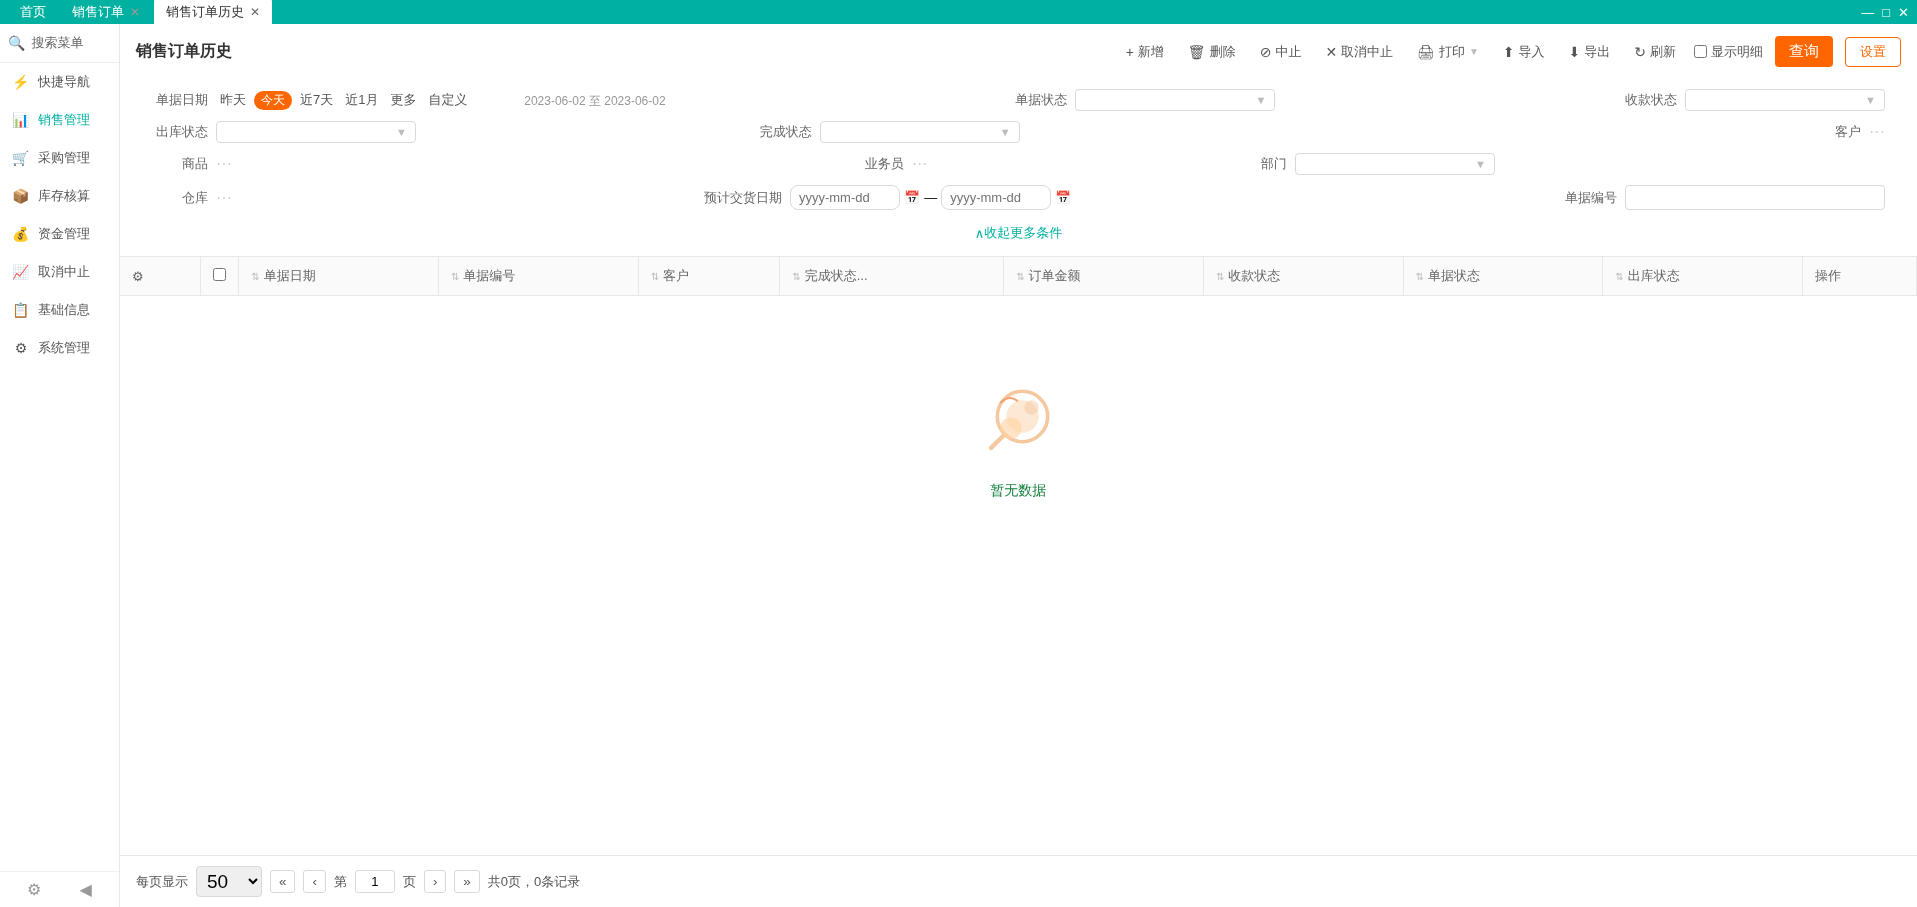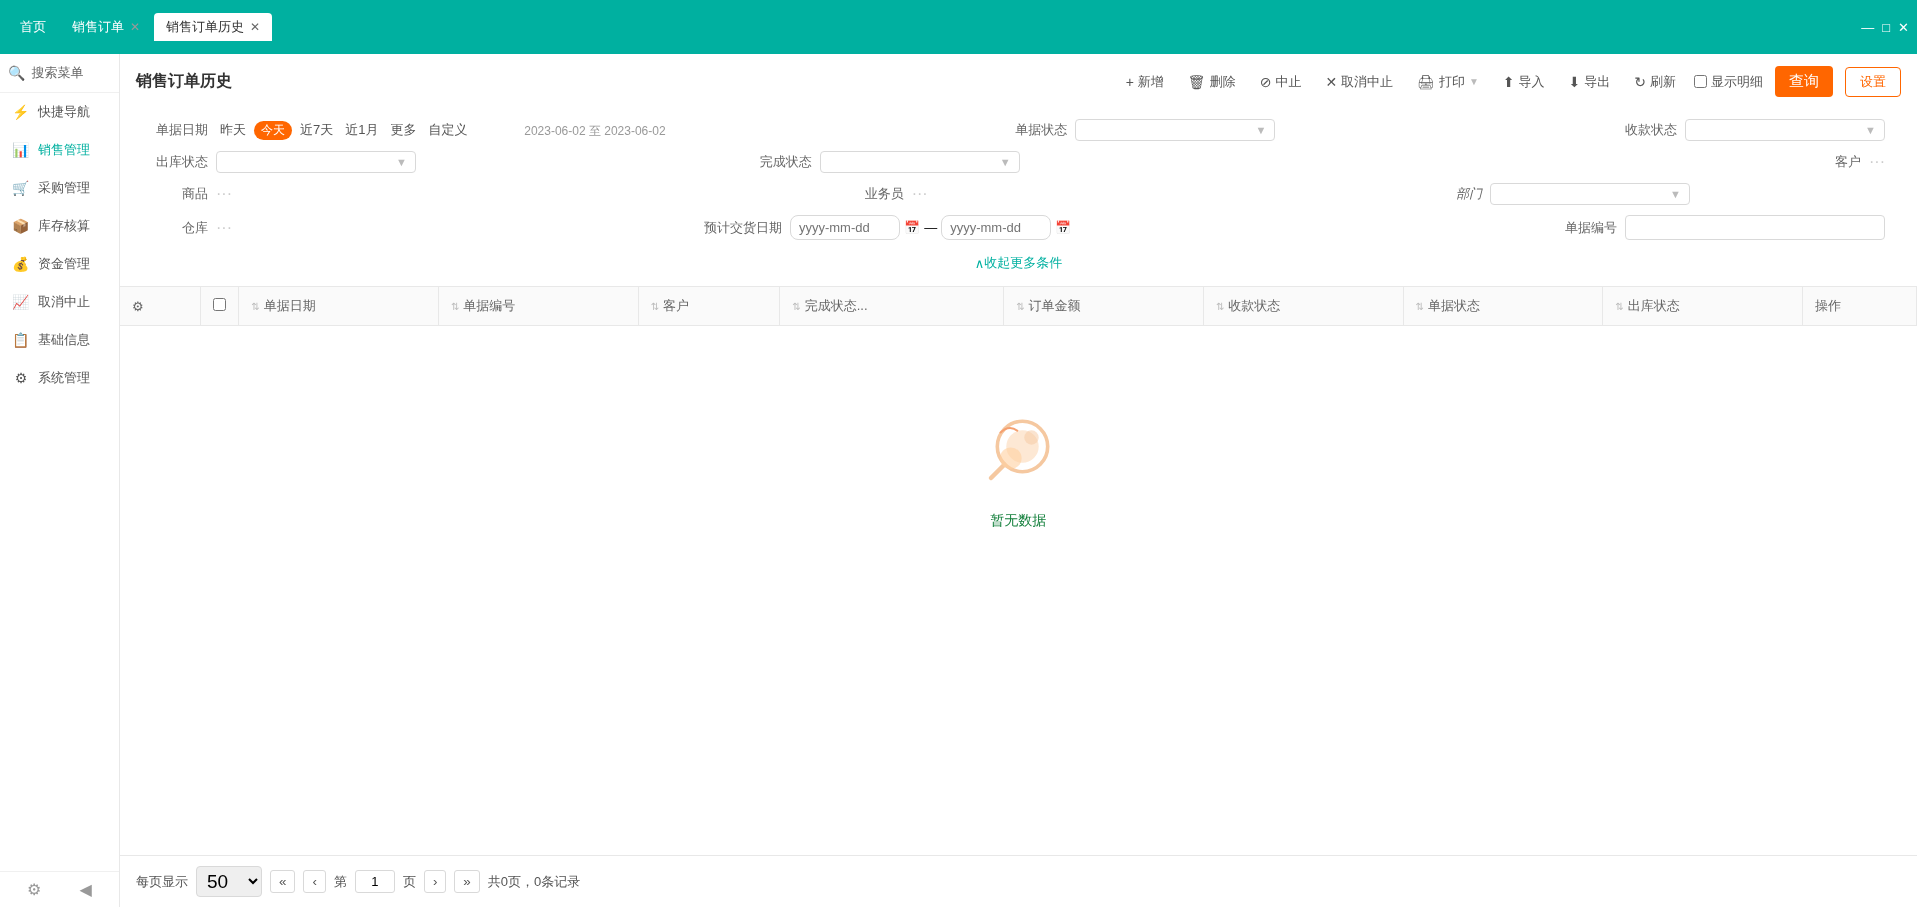--- a/index.html
+++ b/index.html
@@ -3,21 +3,21 @@
   <meta charset="utf-8">
   <style>
     * { box-sizing: border-box; margin: 0; padding: 0; }
     body { font-family: 'Microsoft YaHei', Arial, sans-serif; font-size: 13px; background: #f5f5f5; display: flex; flex-direction: column; height: 907px; overflow: hidden; }
 
     
     .tab-bar {
       background: #00b0a0;
       display: flex;
       align-items: center;
-      height: 54px;
+      height: 24px;
       padding: 0 8px;
       flex-shrink: 0;
     }
     .tab-item {
       display: flex;
       align-items: center;
       padding: 0 12px;
       height: 28px;
       border-radius: 4px 4px 0 0;
       cursor: pointer;
@@ -530,21 +530,21 @@
 
         <div class="filter-row">
           <div class="filter-group" style="flex:1.2;">
             <span class="filter-label">商品</span>
             <span class="filter-dots">···</span>
           </div>
           <div class="filter-group" style="justify-content:center;flex:2;">
             <span class="filter-label">业务员</span>
             <span class="filter-dots">···</span>
           </div>
-          <div class="filter-group" style="justify-content:center;flex:2;font-style:italic;">
+          <div class="filter-group" style="justify-content:flex-start;flex:2;">
             <span class="filter-label">部门</span>
             <div class="filter-select filter-select-wide">
               <span></span>
               <span class="arrow">▼</span>
             </div>
           </div>
         </div>
 
         <div class="filter-row">
           <div class="filter-group" style="flex:1.2;">

